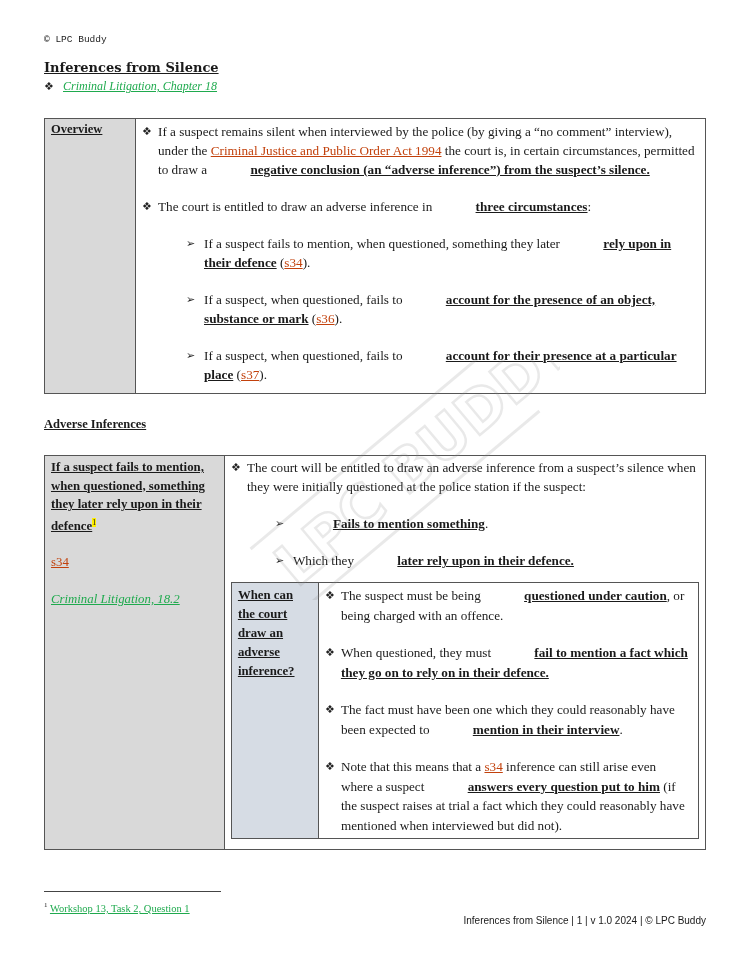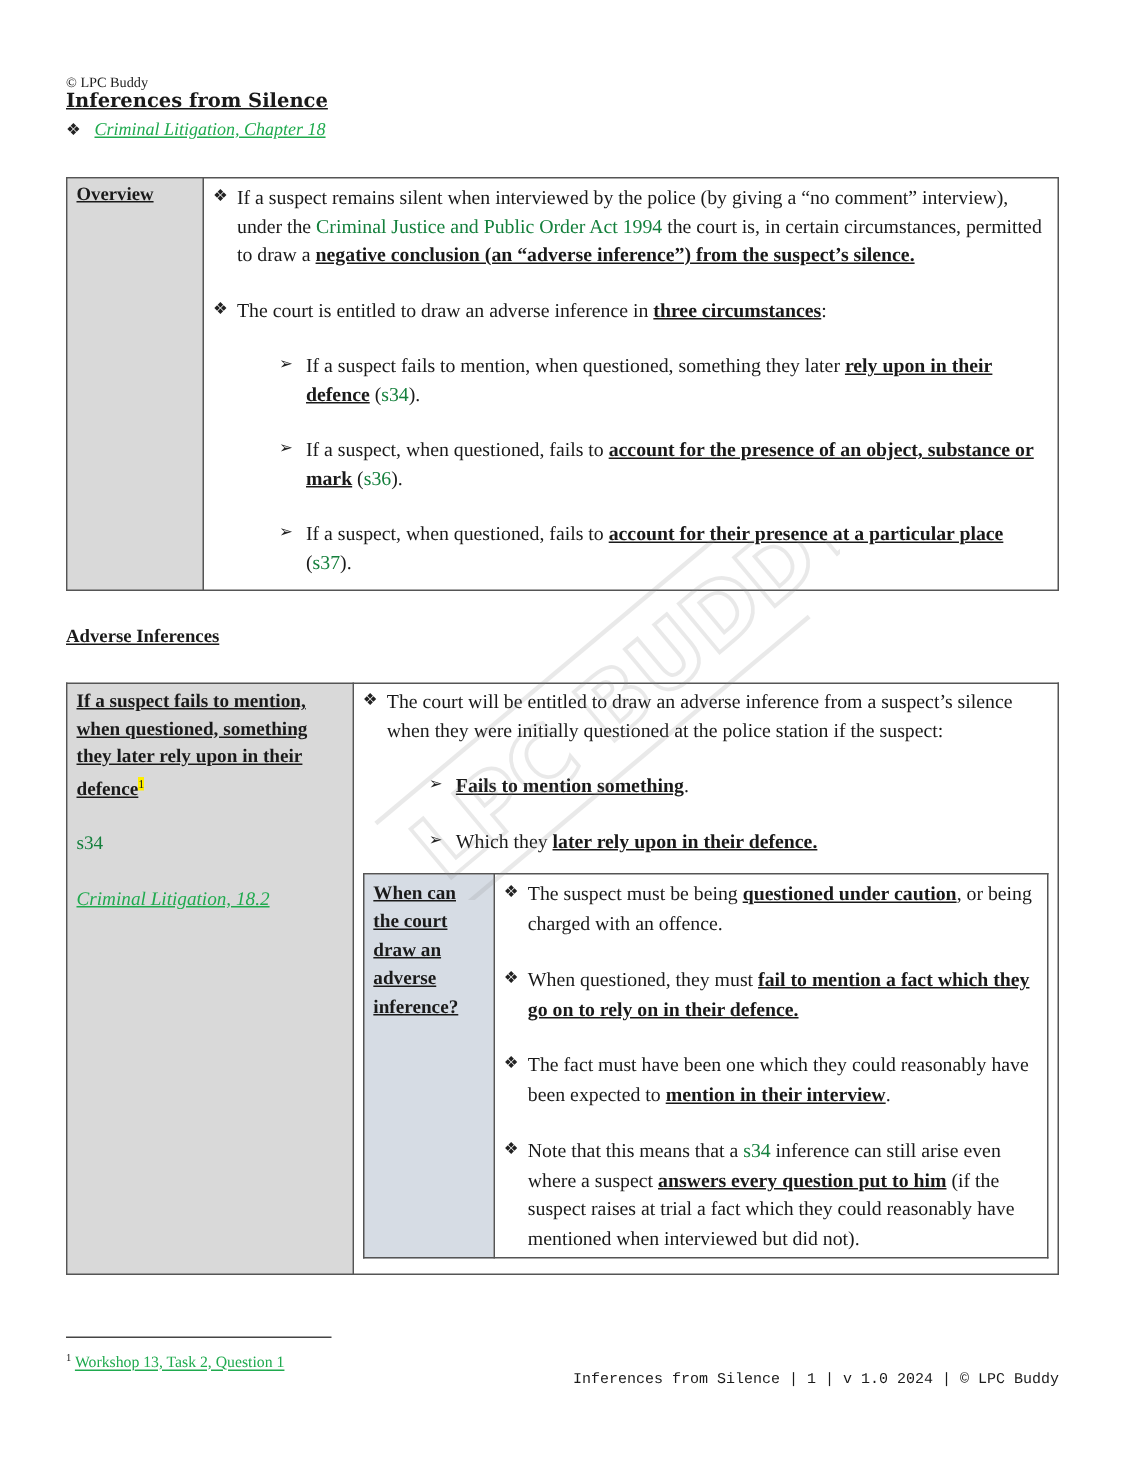--- a/index.html
+++ b/index.html
@@ -1,26 +1,26 @@
 <!DOCTYPE html>
 <html><head>
 <meta charset="utf-8">
 <style>
   html, body { margin:0; padding:0; background:#ffffff; }
   body { width:750px; height:971px; position:relative; overflow:hidden;
          font-family:"DejaVu Serif", "Liberation Serif", serif; color:#1a1a1a; }
   .page { position:absolute; left:0; top:0; width:750px; height:971px; }
-  .copyright-top { position:absolute; left:44px; top:51px; font-size:9.5px; font-family:Liberation Serif, serif; }
+  .copyright-top { position:absolute; left:44px; top:34px; font-size:9.5px; font-family:Liberation Mono, monospace; }
   .title { position:absolute; left:44px; top:60px; font-size:13px; font-weight:bold; text-decoration:underline; font-family:"DejaVu Serif", serif; }
   .chapter-link { position:absolute; left:44px; top:79px; font-size:12px; font-family:"Liberation Serif", serif; }
   .chapter-link a, a.green { color:#1faa4e; font-style:italic; text-decoration:underline; }
-  a.blue { color:#15803d; }
+  a.blue { color:#c2410c; text-decoration:underline; }
   .diamond { font-size:11px; display:inline-block; width:16px; color:#222; }
   .arrow { font-size:11px; display:inline-block; width:18px; color:#222; }
-  b.u { font-weight:bold; text-decoration:underline; }
+  b.u { font-weight:bold; text-decoration:underline;margin-left:40px; }
 
   table { border-collapse:collapse; }
   .overview-table { position:absolute; left:44px; top:118px; width:662px; height:276px; border:1px solid #555; }
   .overview-table td { vertical-align:top; border:1px solid #555; }
   .ov-label { width:78px; background:#d9d9d9; padding:3px 6px; font-weight:bold; text-decoration:underline; font-size:12.5px; font-family:"Liberation Serif", serif; }
   .ov-body { padding:3px 8px 3px 6px; font-family:"Liberation Serif", serif; font-size:13.2px; line-height:19px; }
   .bullet { display:flex; }
   .bullet .txt { flex:1; }
   .sub { display:flex; margin-left:44px; }
   .sub .txt { flex:1; }
@@ -37,21 +37,21 @@
   .fn-mark { background:#ffef00; font-size:8px; vertical-align:super; font-weight:normal; }
   .expl-cell { padding:2px 6px 0 6px; line-height:19px; }
   .nested { width:100%; margin-top:12px; margin-left:0; border:1px solid #555; border-collapse:collapse; }
   .nested td { border:1px solid #555; vertical-align:top; }
   .nest-label { width:74px; background:#d6dce4; padding:3px 6px; font-weight:bold; text-decoration:underline; font-size:12.8px; line-height:19px; }
   .nest-body { padding:3px 8px 3px 6px; line-height:19.5px; }
 
   .fn-rule { position:absolute; left:44px; top:891px; width:177px; border-top:1px solid #444; }
   .footnote { position:absolute; left:44px; top:901px; font-size:10.5px; font-family:"Liberation Serif", serif; }
   .footnote sup { font-size:7px; }
-  .footer-right { position:absolute; right:44px; top:915px; font-size:10px; font-family:Liberation Mono, monospace; }
+  .footer-right { position:absolute; right:44px; top:915px; font-size:10px; font-family:Liberation Sans, sans-serif; }
   .page-num { position:absolute; left:0; width:750px; text-align:center; top:930px; font-size:13px; font-family:"Liberation Serif", serif; }
 
   .watermark { position:absolute; left:230px; top:360px; width:330px; height:240px; pointer-events:none; opacity:0.18; }
 </style>
 </head>
 <body>
 
 <div class="page">
 
   <div class="copyright-top">© LPC Buddy</div>

